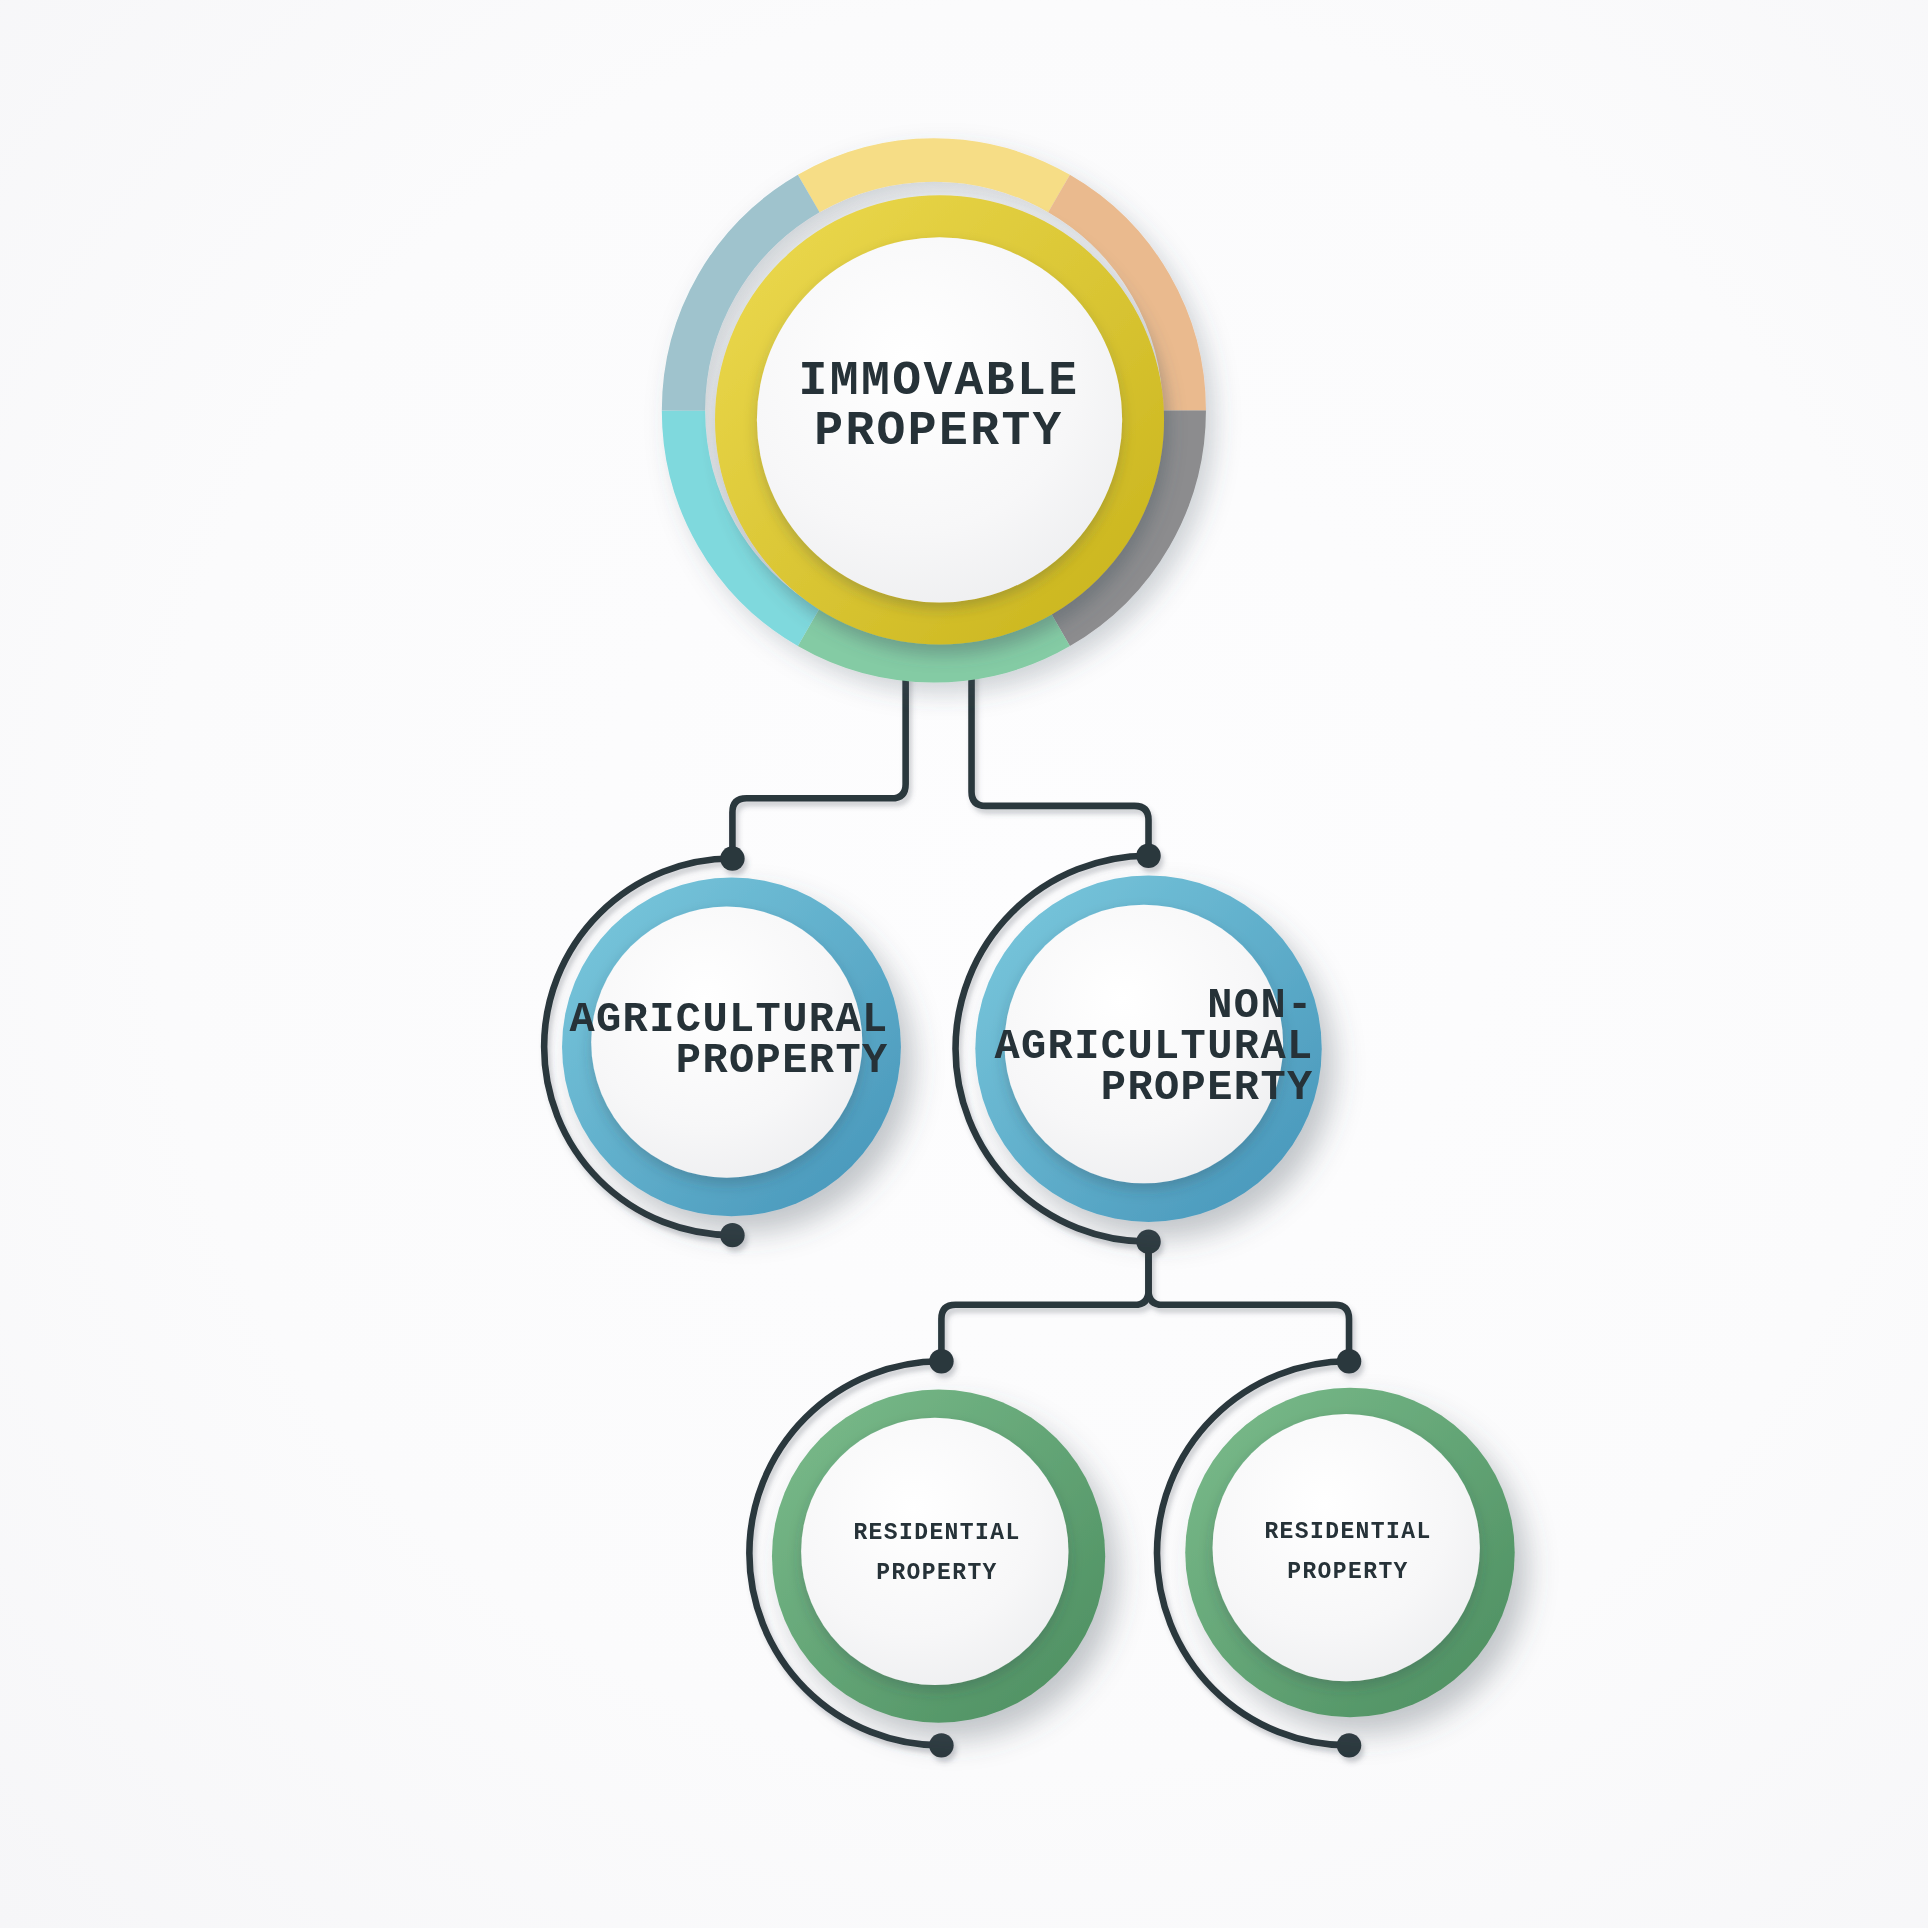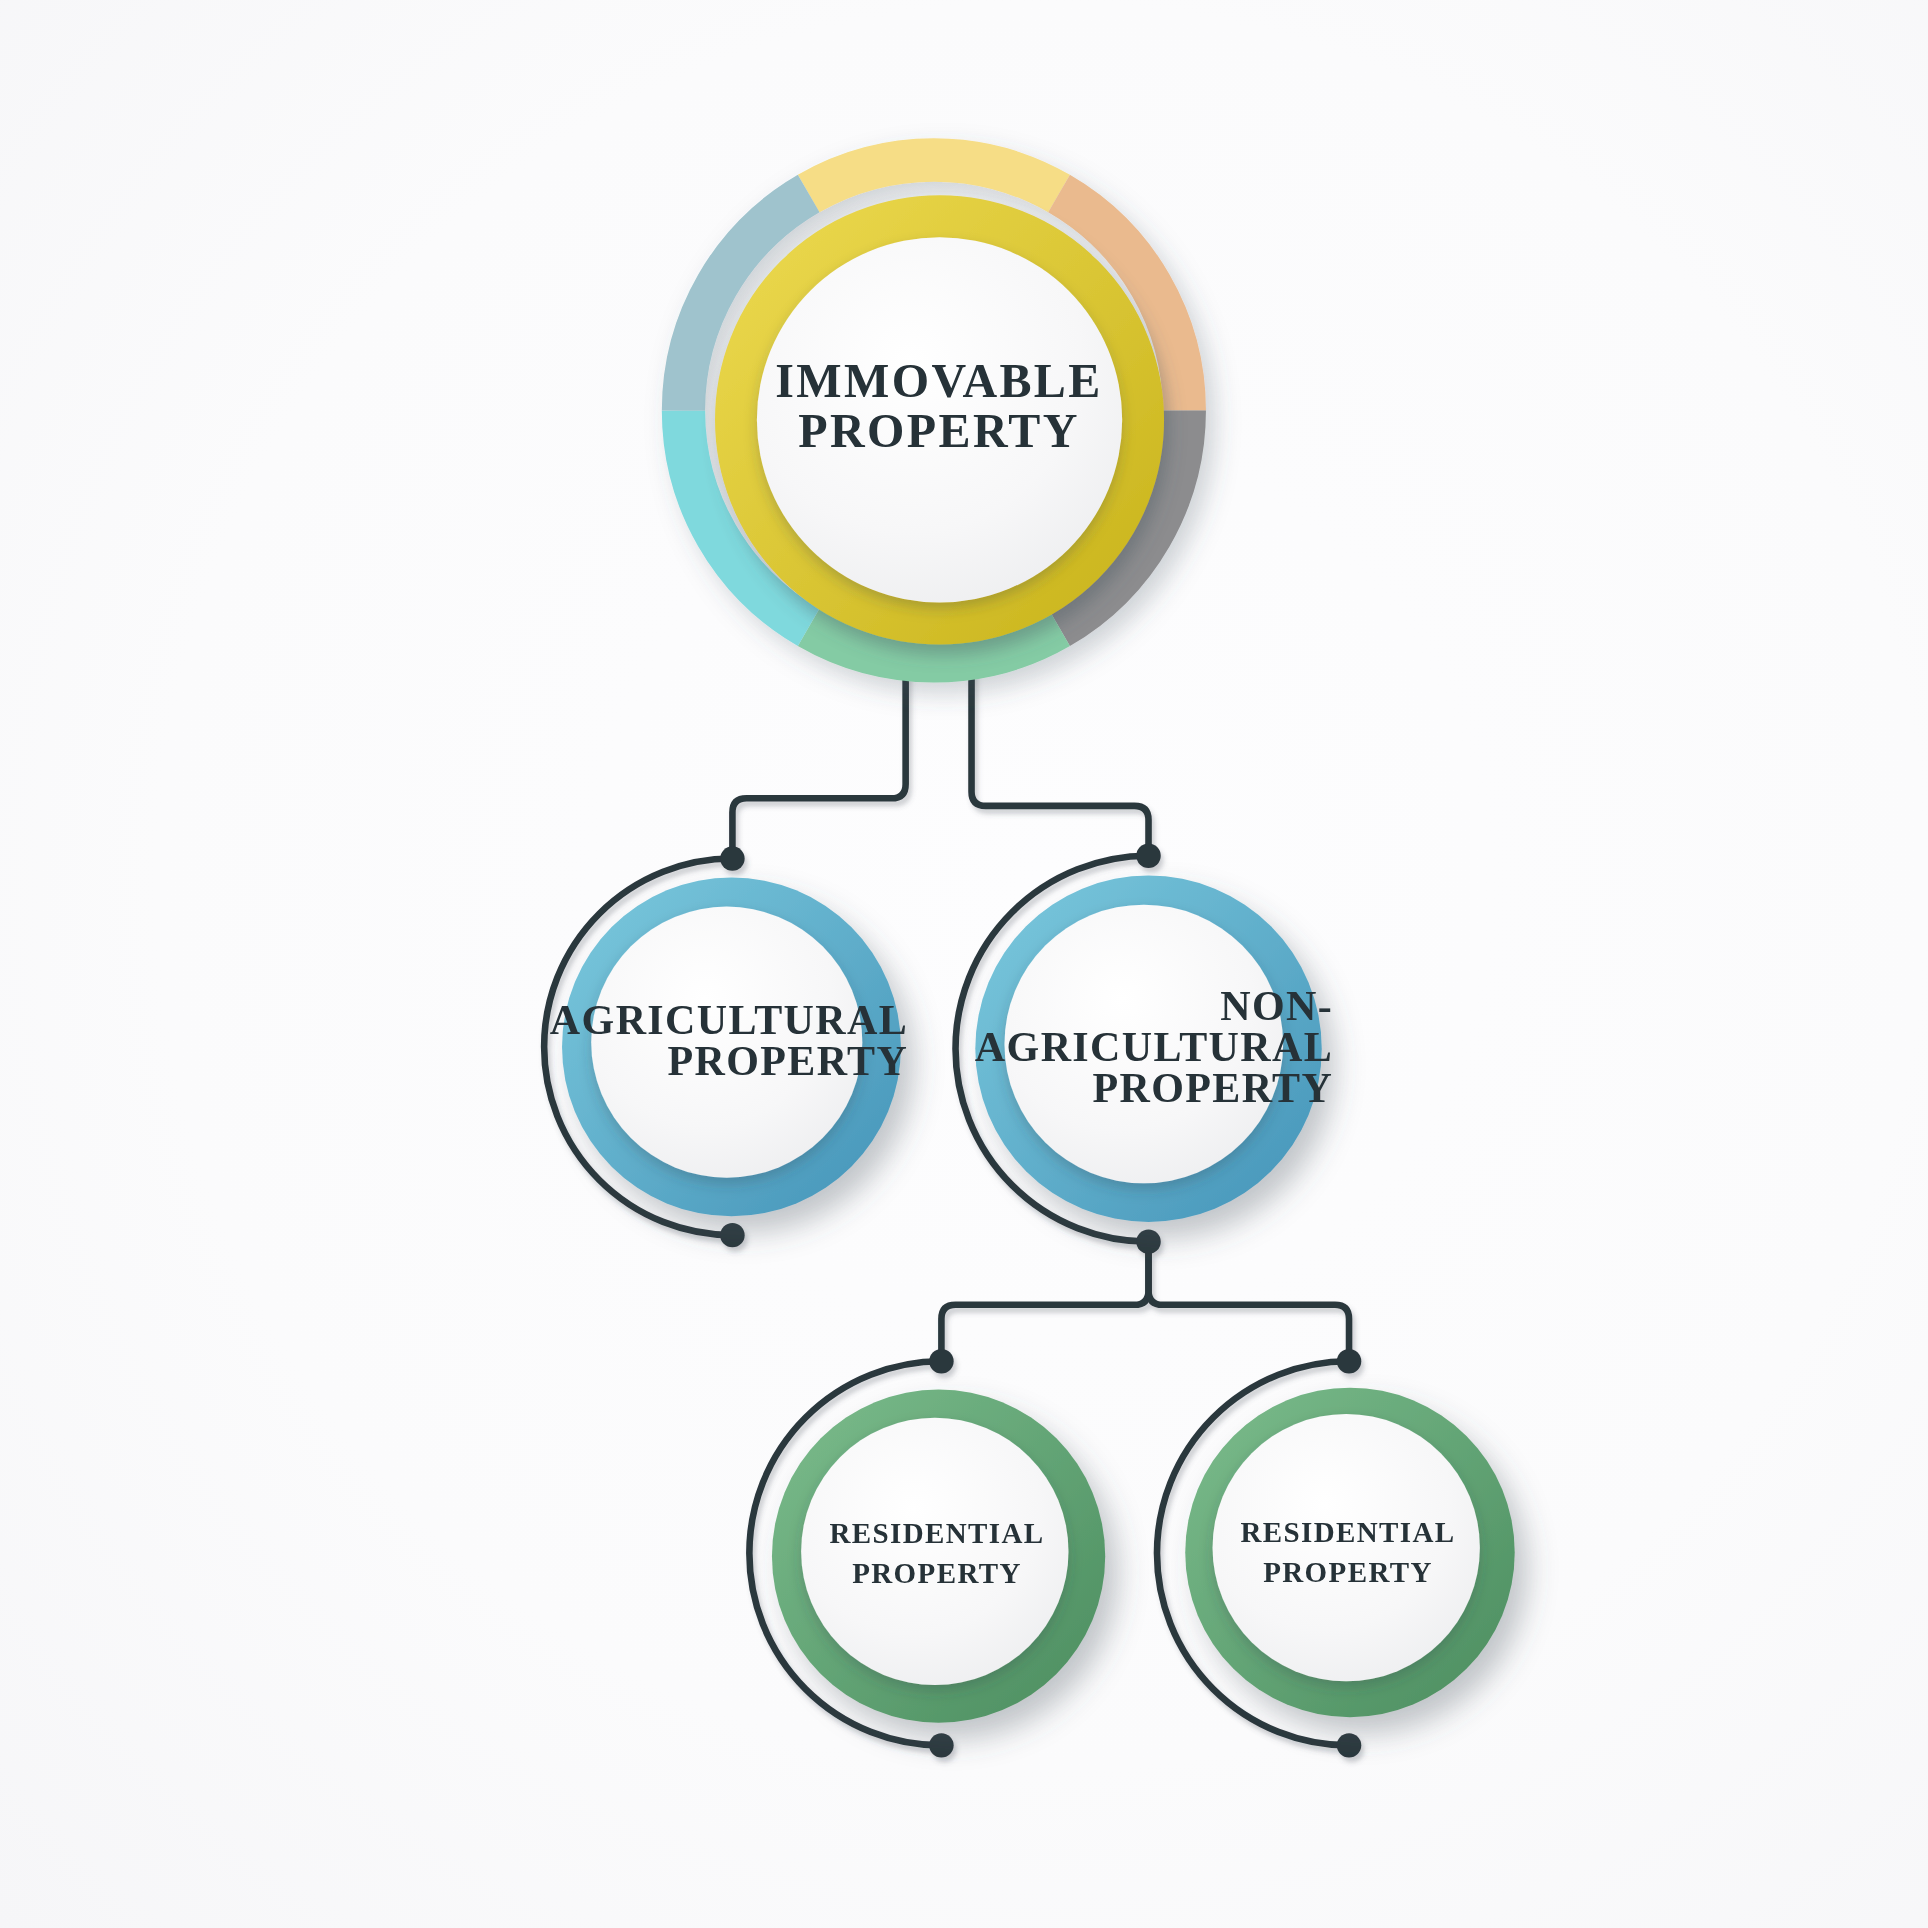--- a/index.html
+++ b/index.html
@@ -6,21 +6,21 @@
     margin: 0;
     padding: 0;
     background: #ffffff;
   }
   .canvas {
     position: relative;
     width: 1928px;
     height: 1928px;
     overflow: hidden;
     background: radial-gradient(circle at 54% 46%, #fdfdfe 0%, #fbfbfc 60%, #f6f6f8 100%);
-    font-family: Liberation Serif, serif;
+    font-family: Liberation Mono, monospace;
   }
   .canvas svg {
     position: absolute;
     left: 0;
     top: 0;
     width: 1928px;
     height: 1928px;
     display: block;
   }
   .node-label {
@@ -38,21 +38,21 @@
     line-height: 50px;
     letter-spacing: 2.4px;
   }
   .label-mid {
     font-size: 42px;
     line-height: 41px;
     letter-spacing: 1.4px;
     text-align: right;
   }
   .label-bottom {
-    font-size: 29px;
+    font-size: 23px;
     line-height: 40px;
     letter-spacing: 1.4px;
   }
 </style>
 </head>
 <body>
 
 <div class="canvas">
 
   <svg viewBox="0 0 2048 2048">

